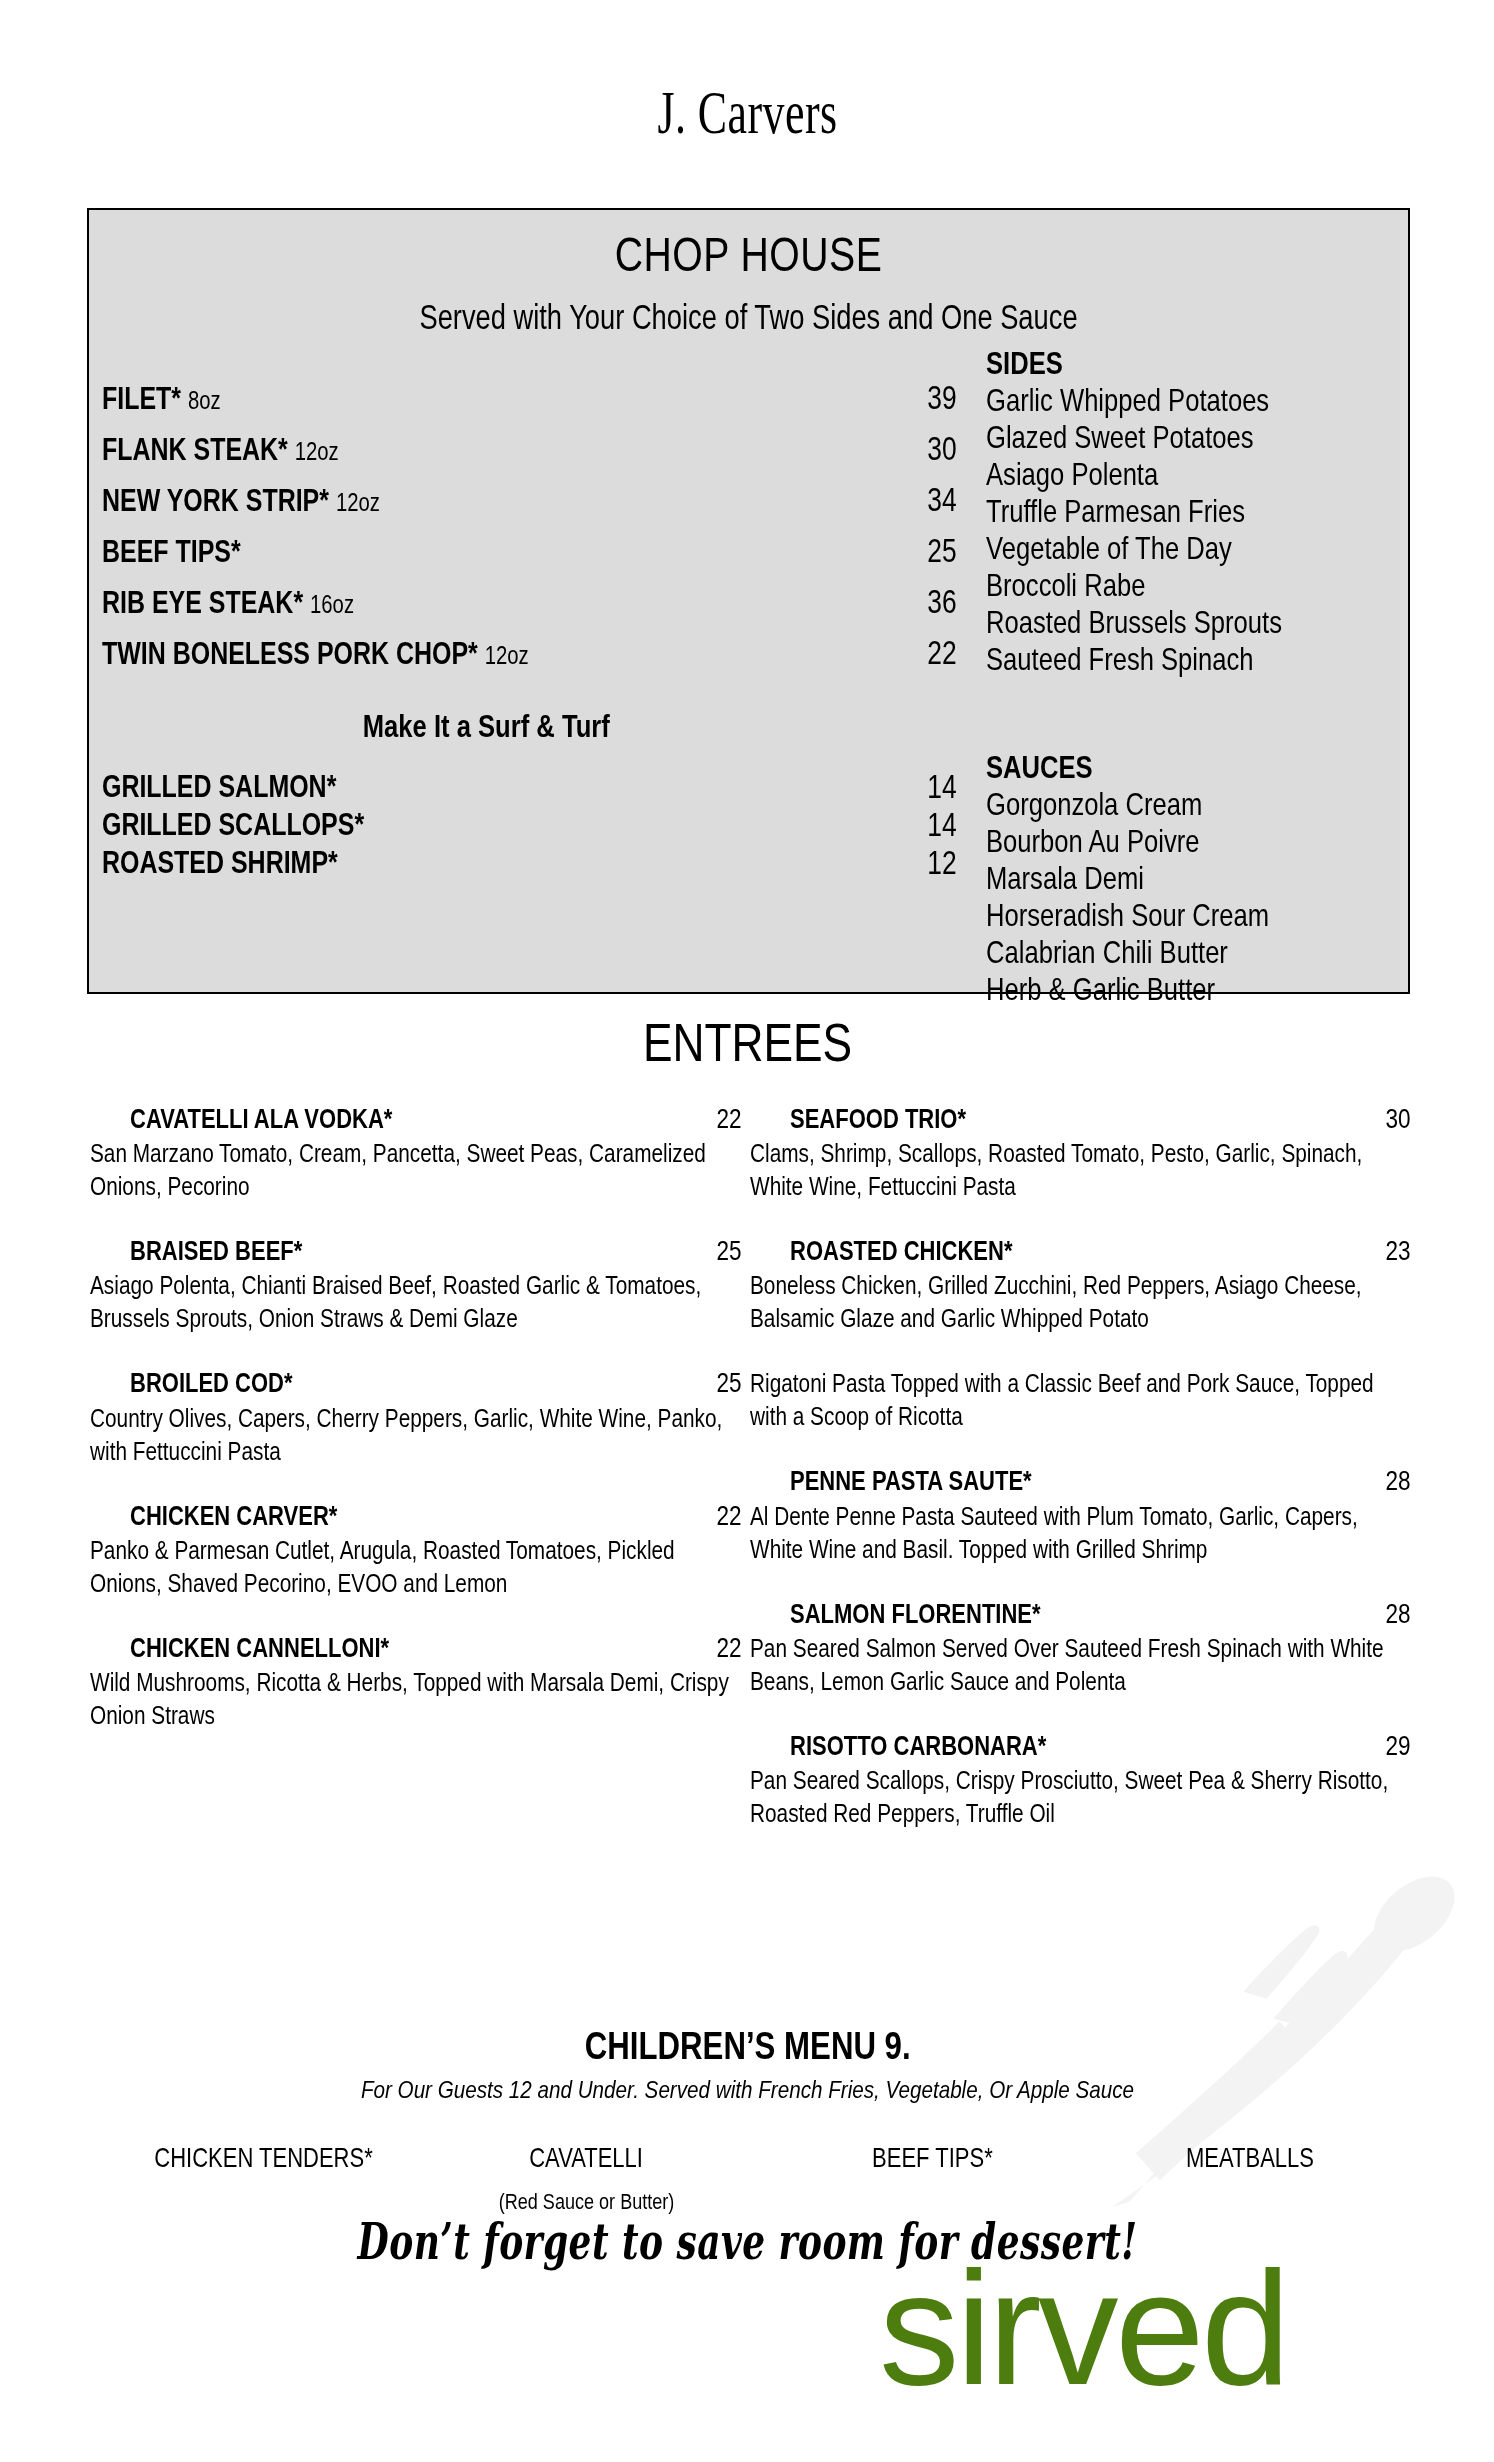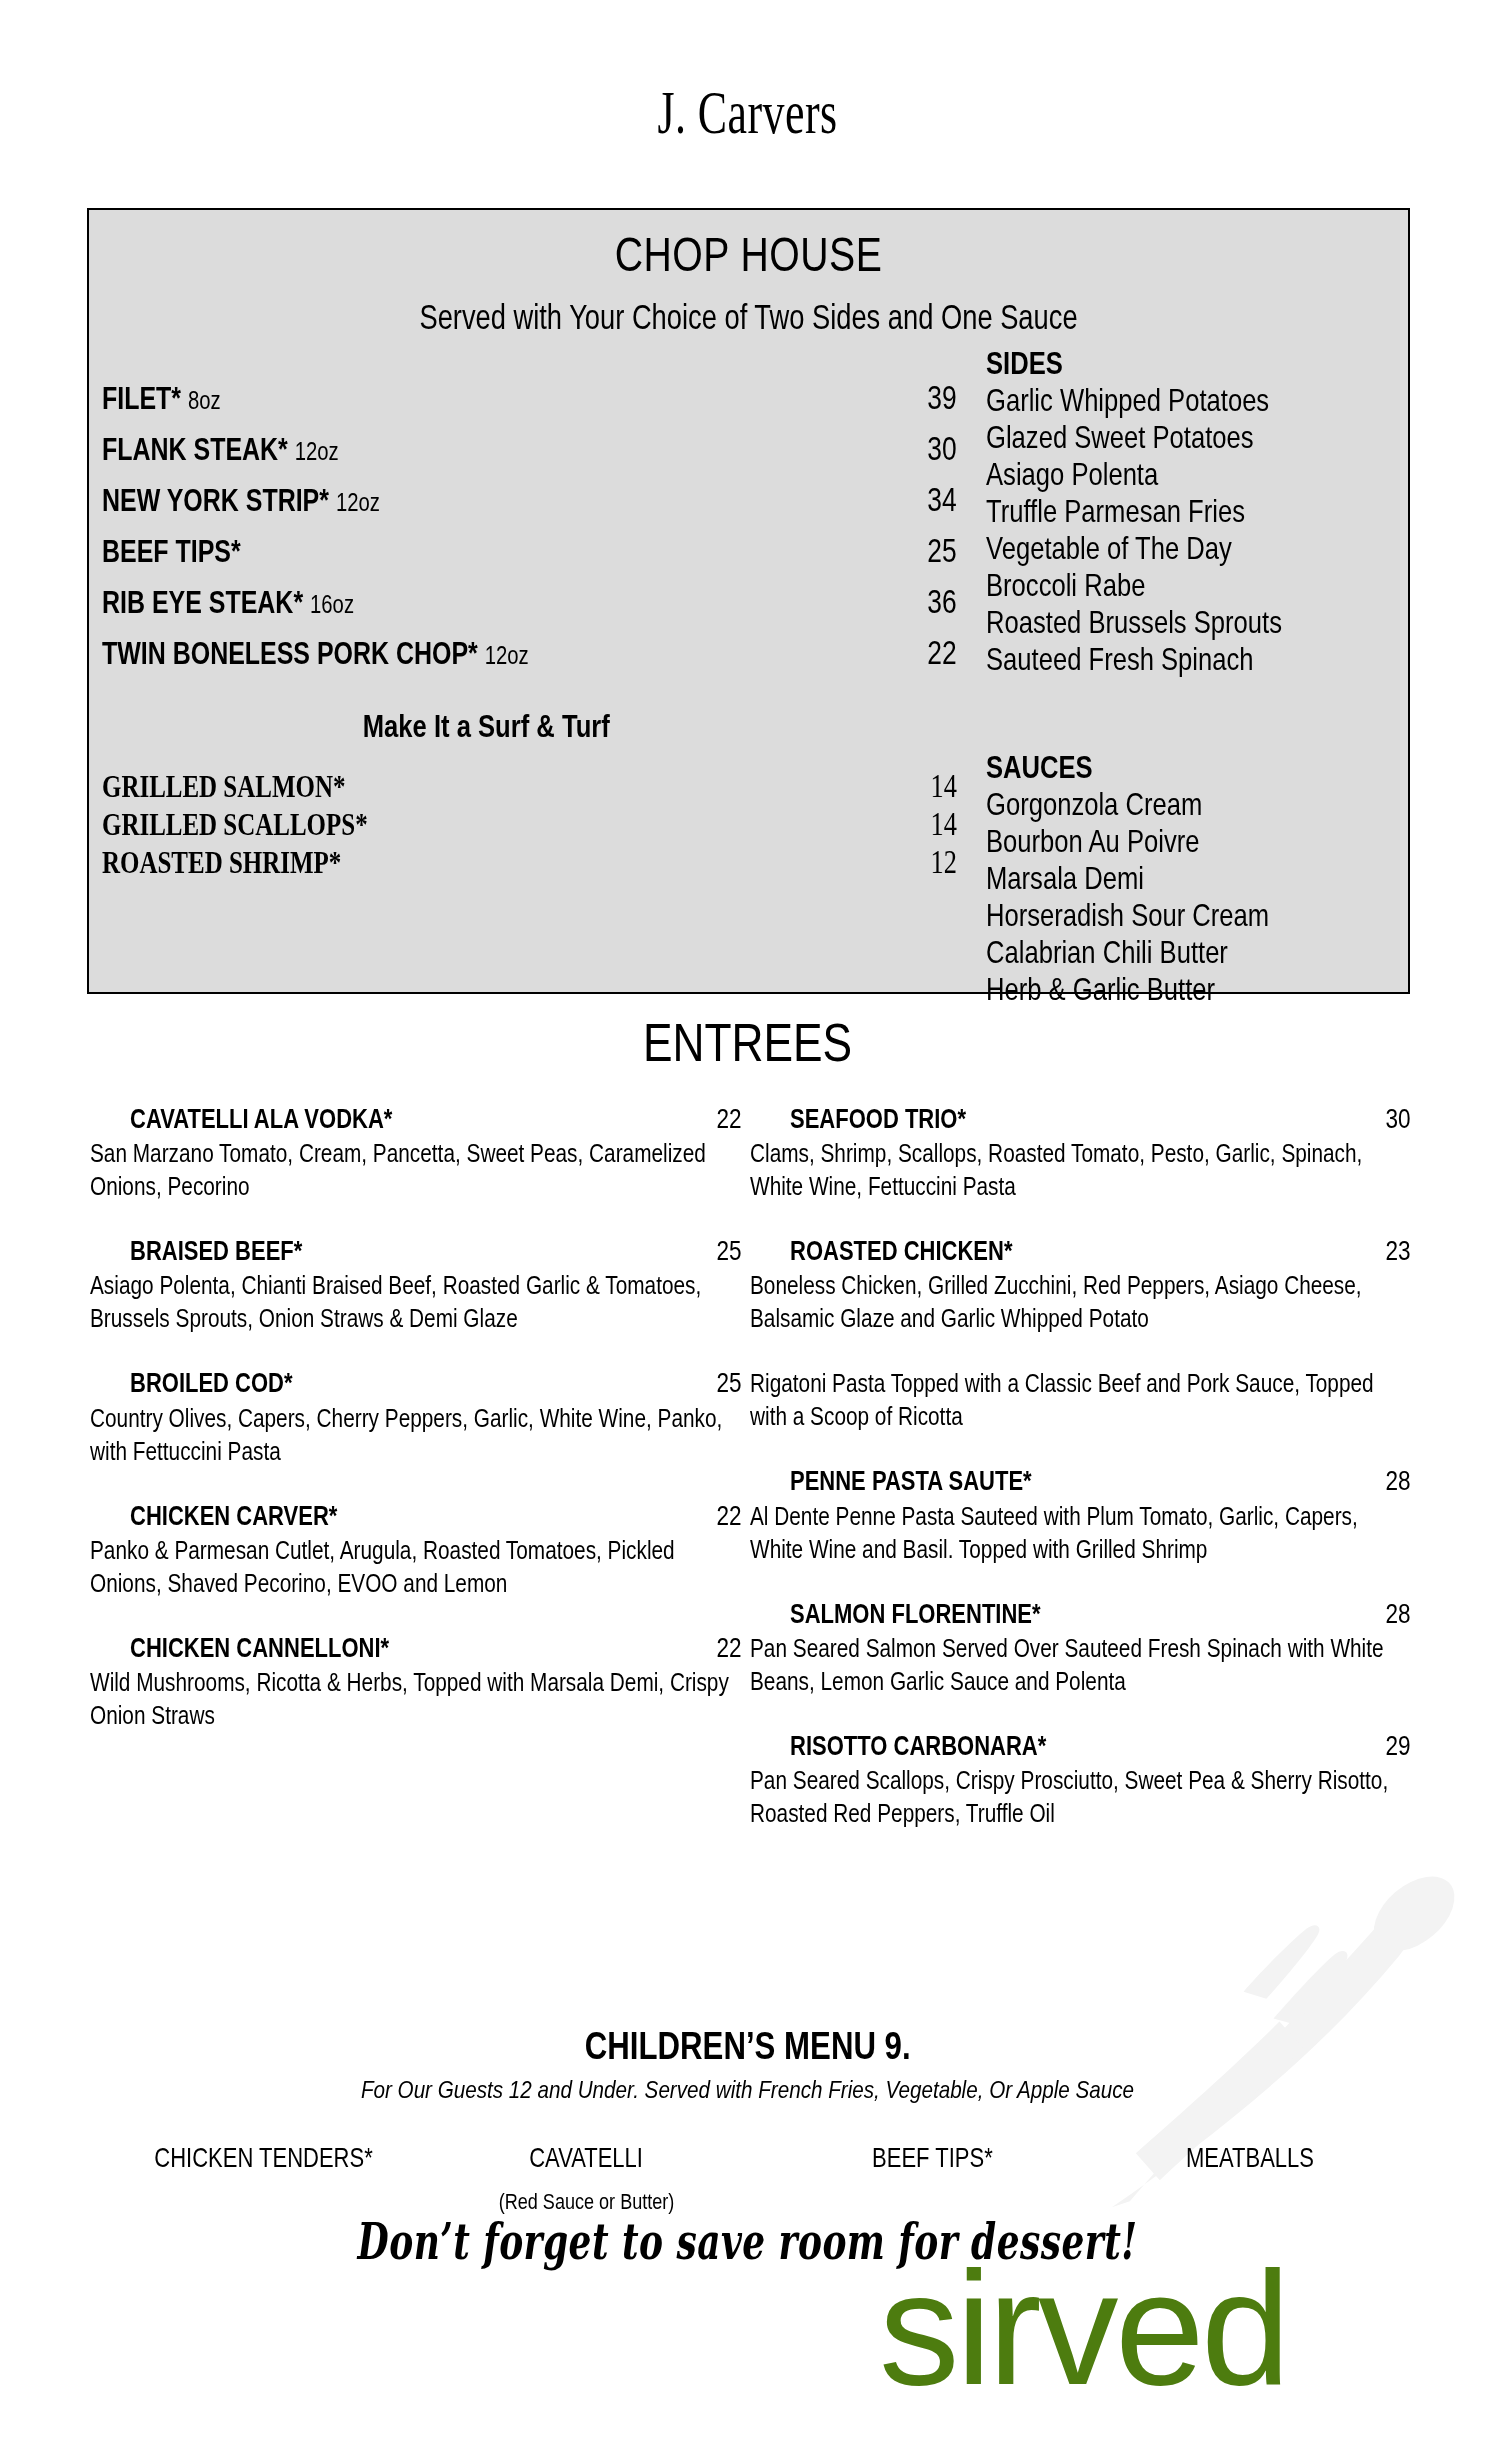--- a/index.html
+++ b/index.html
@@ -132,21 +132,20 @@
     font-weight: bold;
     margin-top: 23px;
     margin-bottom: 24px;
     transform: scaleX(0.80);
     padding-right: 108px;
   }
   .surf-row {
     position: relative;
     height: 38px;
     line-height: 35px;
-    font-family: Liberation Serif, serif;
   }
 
   .col-head {
     font-size: 32px;
     font-weight: bold;
     transform: scaleX(0.80);
     transform-origin: left center;
     line-height: 37px;
   }
   .col-line {

